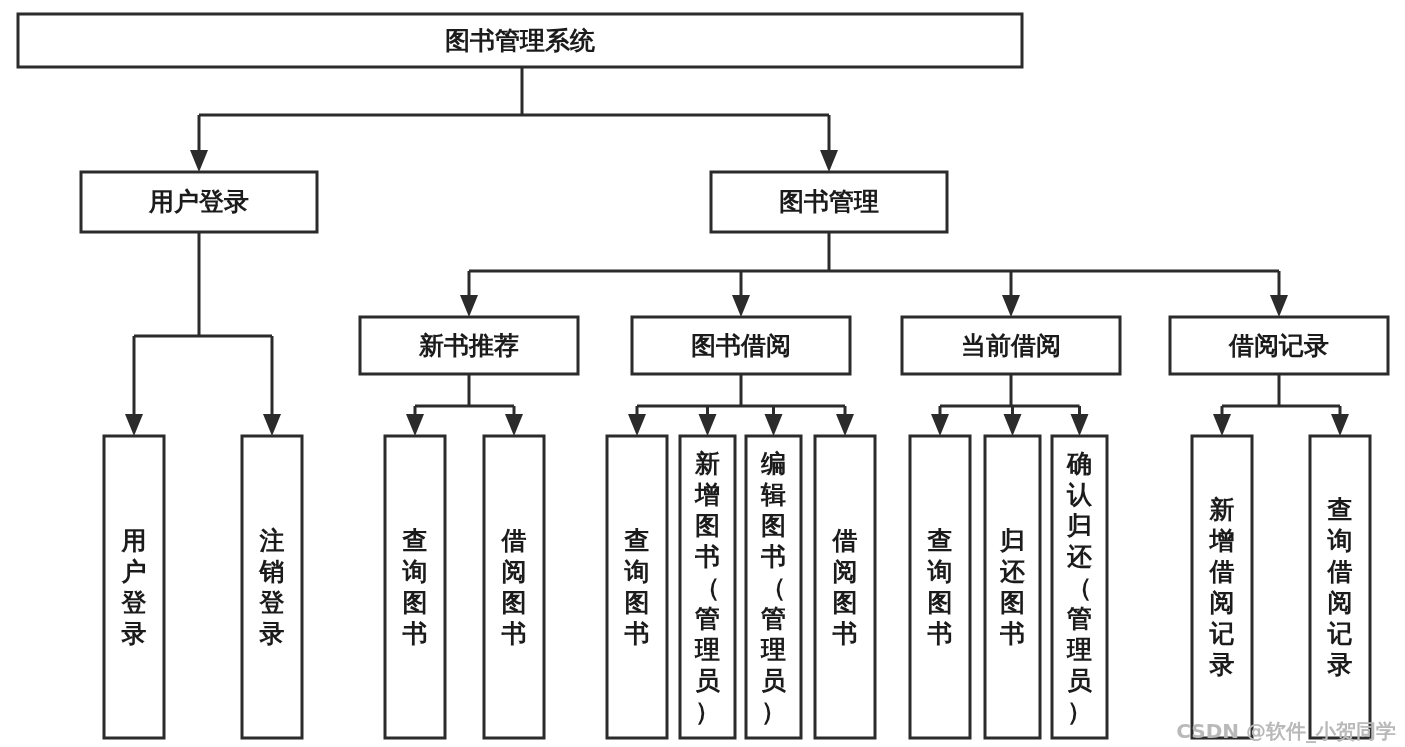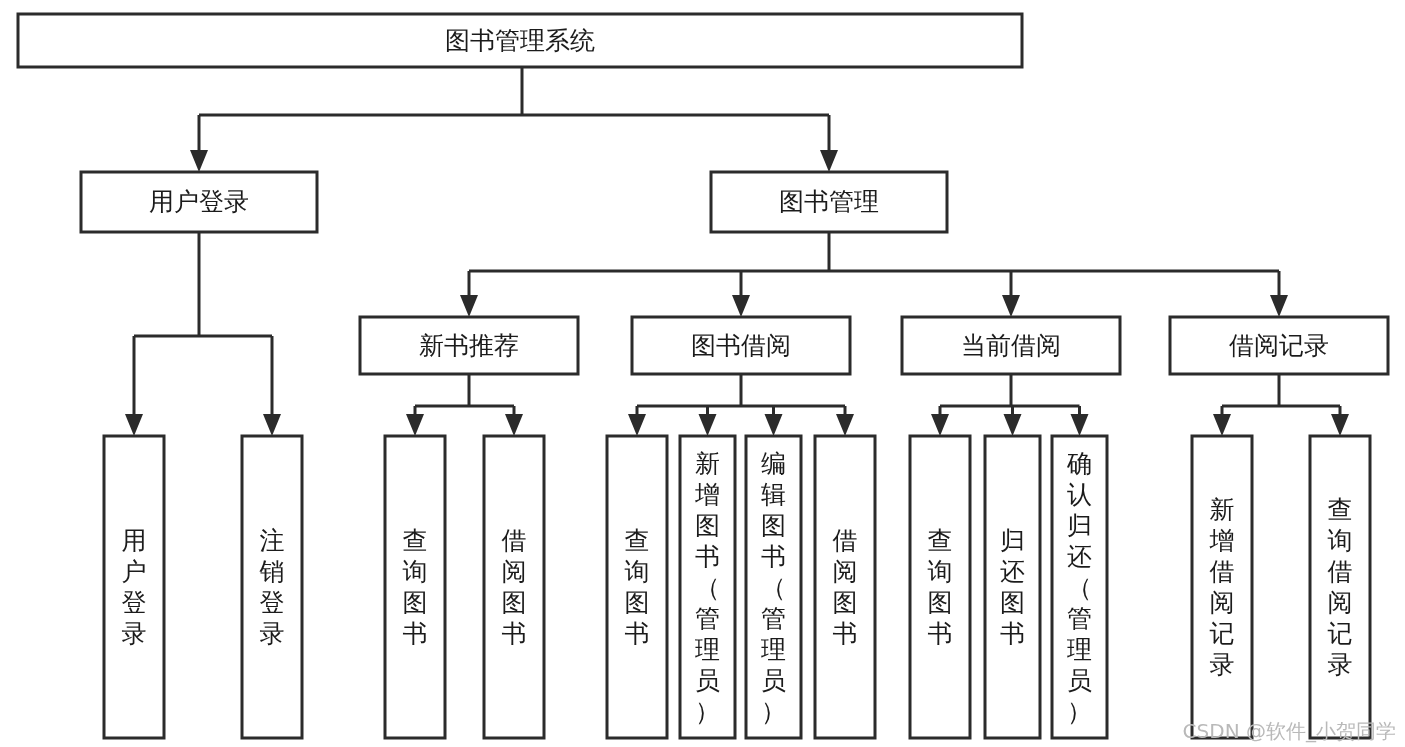--- a/index.html
+++ b/index.html
@@ -14,20 +14,21 @@
     position: relative;
     overflow: hidden;
     font-family: "DejaVu Sans", "Liberation Sans", sans-serif;
   }
   #diagram-root {
     position: absolute;
     left: 0;
     top: 0;
     width: 1306px;
     height: 747px;
+    font-weight: bold;
   }
   svg#tree-svg {
     display: block;
     width: 1405px;
     height: 747px;
     background: #ffffff;
   }
   .node-box {
     fill: #ffffff;
     stroke: #2b2b2b;

